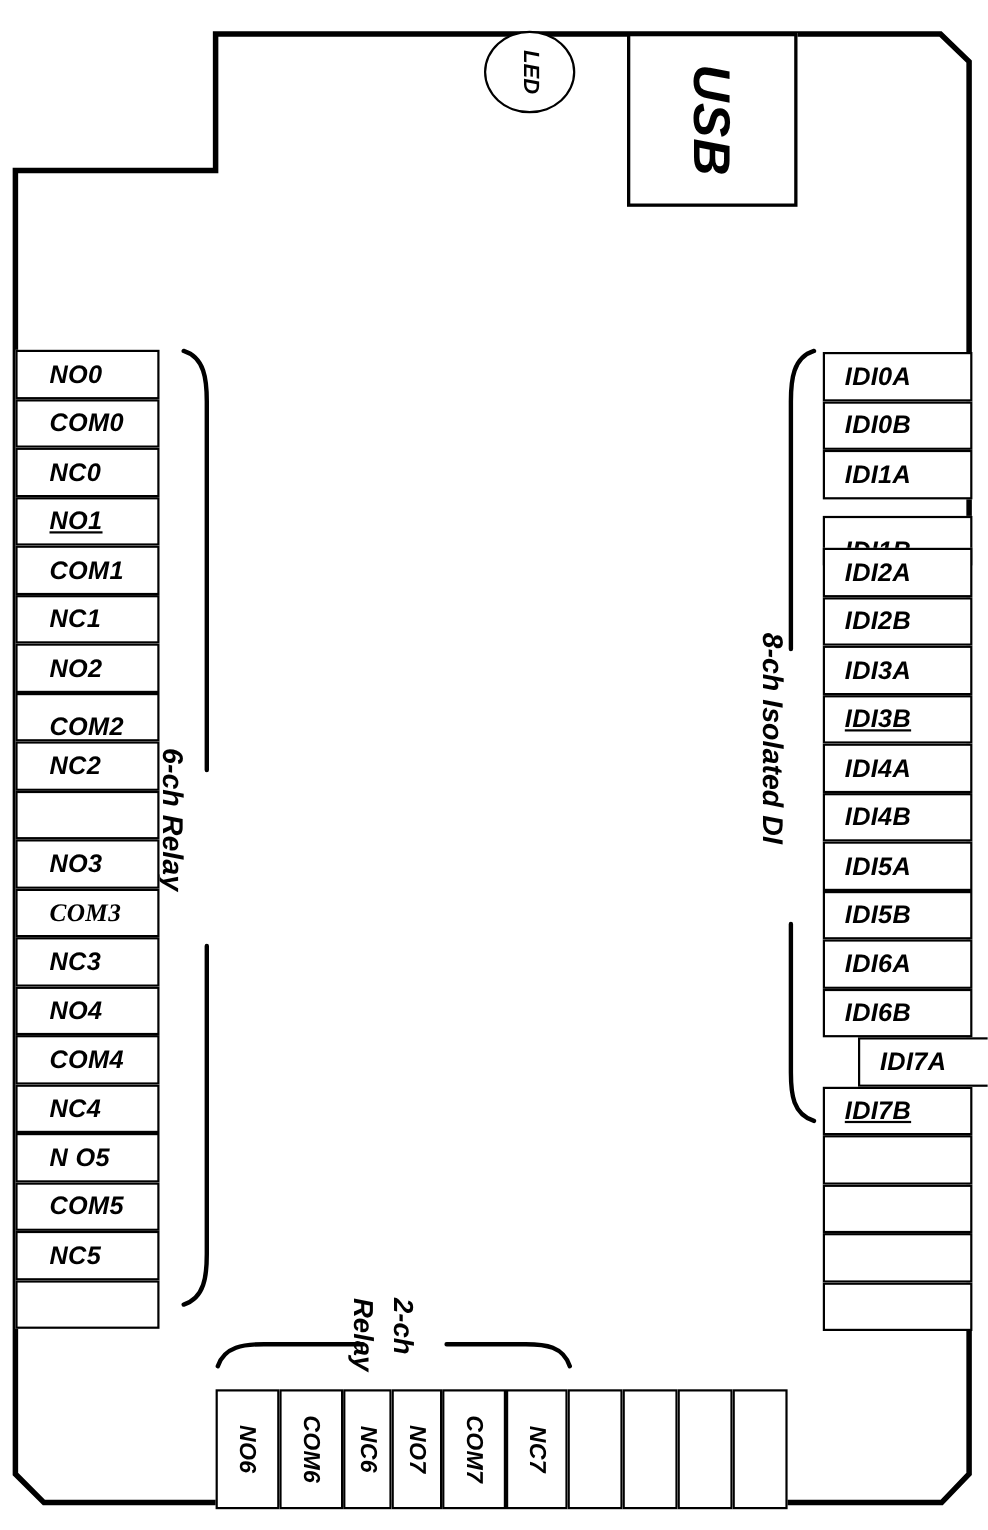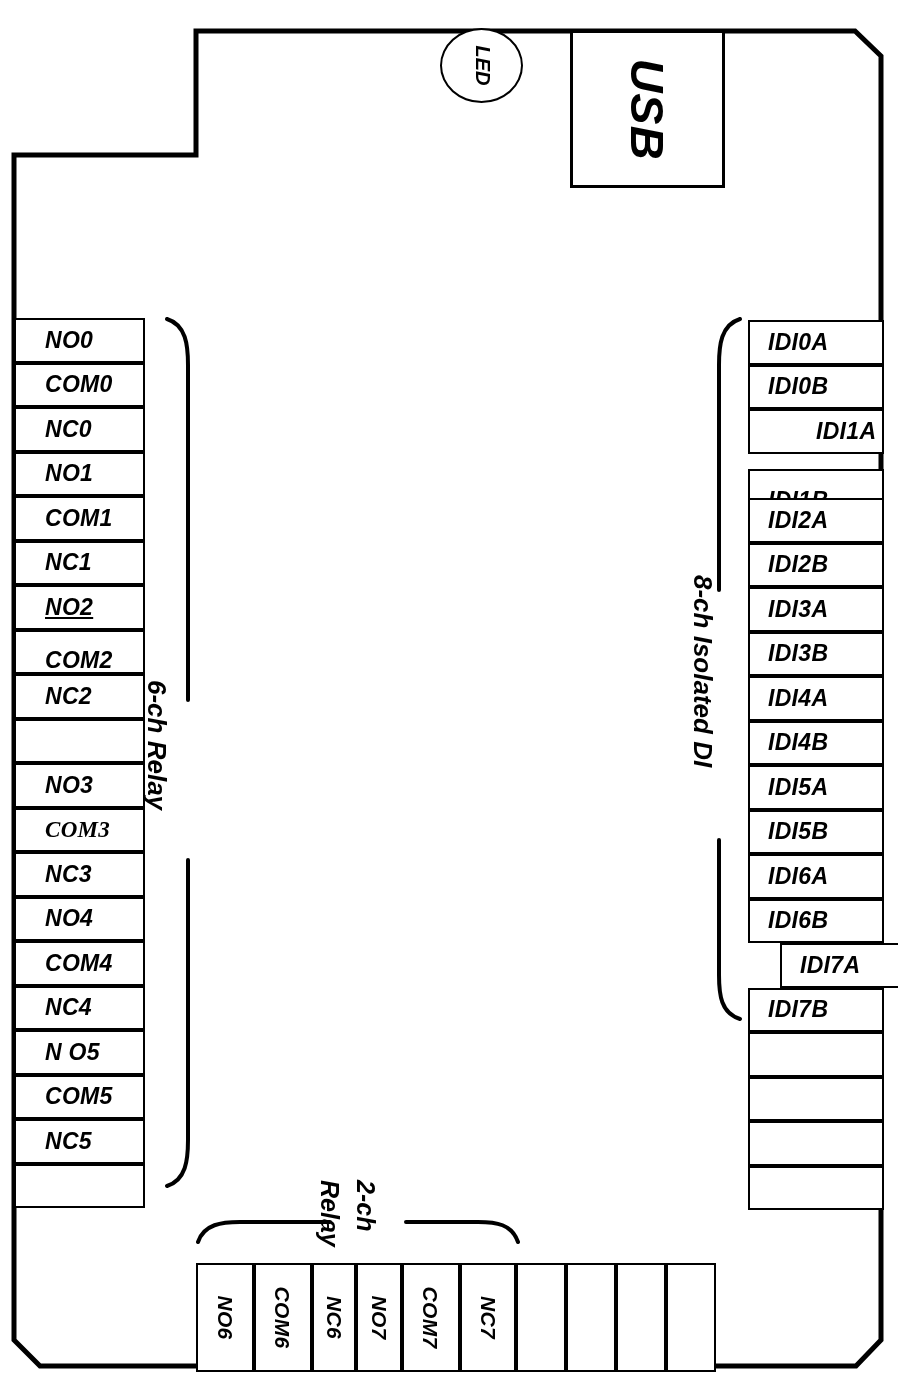--- a/index.html
+++ b/index.html
@@ -223,30 +223,30 @@
   <div id="left-terminal-block">
       <div class="term-cell col-cell" style="top: 318px;">
         <span class="term-label">NO0</span>
       </div>
       <div class="term-cell col-cell" style="top: 362.5px;">
         <span class="term-label">COM0</span>
       </div>
       <div class="term-cell col-cell" style="top: 407px;">
         <span class="term-label">NC0</span>
       </div>
-      <div class="term-cell col-cell" style="top: 451.5px;">
+      <div class="term-cell col-cell" style="top: 451.5px; text-decoration: underline;">
         <span class="term-label">NO1</span>
       </div>
       <div class="term-cell col-cell" style="top: 496px;">
         <span class="term-label">COM1</span>
       </div>
       <div class="term-cell col-cell" style="top: 540.5px;">
         <span class="term-label">NC1</span>
       </div>
-      <div class="term-cell col-cell" style="top: 585px; text-decoration: underline;">
+      <div class="term-cell col-cell" style="top: 585px;">
         <span class="term-label">NO2</span>
       </div>
       <div class="term-cell col-cell" style="top: 629.5px; align-items: flex-end;">
         <span class="term-label">COM2</span>
       </div>
       <div class="term-cell col-cell" style="top: 674px;">
         <span class="term-label">NC2</span>
       </div>
       <div class="term-cell col-cell" style="top: 718.5px;">
         <span class="term-label"></span>
@@ -282,36 +282,36 @@
         <span class="term-label"></span>
       </div>
     </div>
   <div id="right-terminal-block">
       <div class="term-cell col-cell-right" style="top: 320px;">
         <span class="term-label">IDI0A</span>
       </div>
       <div class="term-cell col-cell-right" style="top: 364.5px;">
         <span class="term-label">IDI0B</span>
       </div>
-      <div class="term-cell col-cell-right" style="top: 409px; padding-left: 48px;">
+      <div class="term-cell col-cell-right" style="top: 409px;">
         <span class="term-label">IDI1A</span>
       </div>
       <div class="term-cell col-cell-right" style="top: 469px; align-items: flex-end;">
         <span class="term-label">IDI1B</span>
       </div>
       <div class="term-cell col-cell-right" style="top: 498px;">
         <span class="term-label">IDI2A</span>
       </div>
       <div class="term-cell col-cell-right" style="top: 542.5px;">
         <span class="term-label">IDI2B</span>
       </div>
       <div class="term-cell col-cell-right" style="top: 587px;">
         <span class="term-label">IDI3A</span>
       </div>
-      <div class="term-cell col-cell-right" style="top: 631.5px;">
+      <div class="term-cell col-cell-right" style="top: 631.5px; text-decoration: underline;">
         <span class="term-label">IDI3B</span>
       </div>
       <div class="term-cell col-cell-right" style="top: 676px;">
         <span class="term-label">IDI4A</span>
       </div>
       <div class="term-cell col-cell-right" style="top: 720.5px;">
         <span class="term-label">IDI4B</span>
       </div>
       <div class="term-cell col-cell-right" style="top: 765px;">
         <span class="term-label">IDI5A</span>
@@ -321,21 +321,21 @@
       </div>
       <div class="term-cell col-cell-right" style="top: 854px;">
         <span class="term-label">IDI6A</span>
       </div>
       <div class="term-cell col-cell-right" style="top: 898.5px;">
         <span class="term-label">IDI6B</span>
       </div>
       <div class="term-cell col-cell-right" style="top: 943px; margin-left: 32px;">
         <span class="term-label">IDI7A</span>
       </div>
-      <div class="term-cell col-cell-right" style="top: 987.5px;">
+      <div class="term-cell col-cell-right" style="top: 987.5px; text-decoration: underline;">
         <span class="term-label">IDI7B</span>
       </div>
       <div class="term-cell col-cell-right" style="top: 1032px;">
         <span class="term-label"></span>
       </div>
       <div class="term-cell col-cell-right" style="top: 1076.5px;">
         <span class="term-label"></span>
       </div>
       <div class="term-cell col-cell-right" style="top: 1121px;">
         <span class="term-label"></span>

